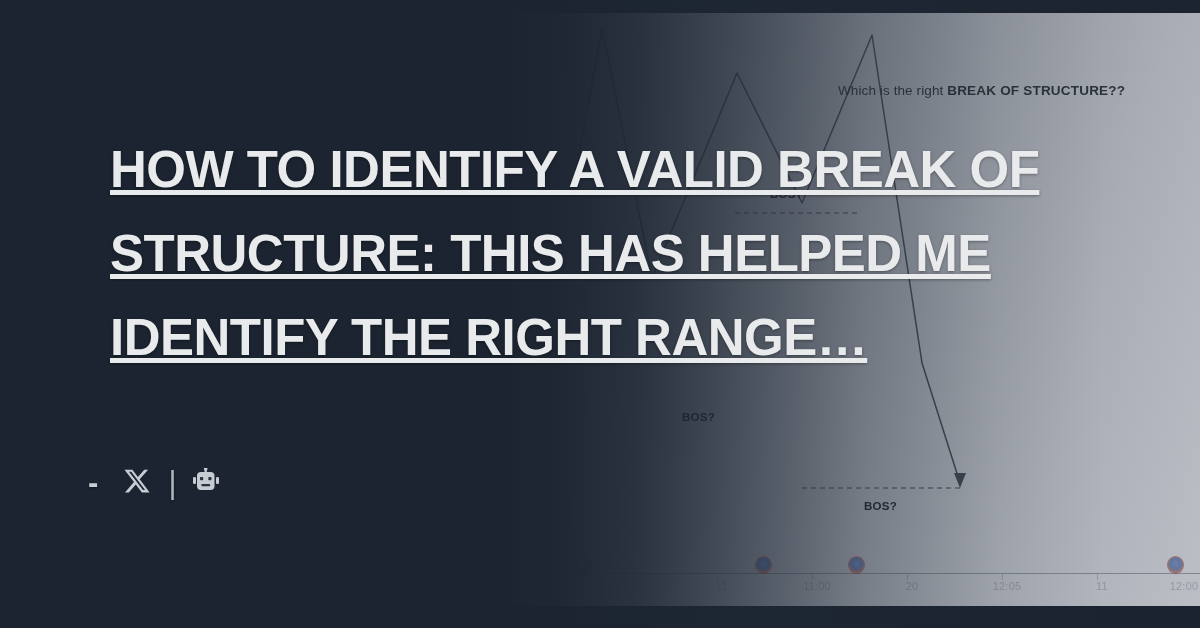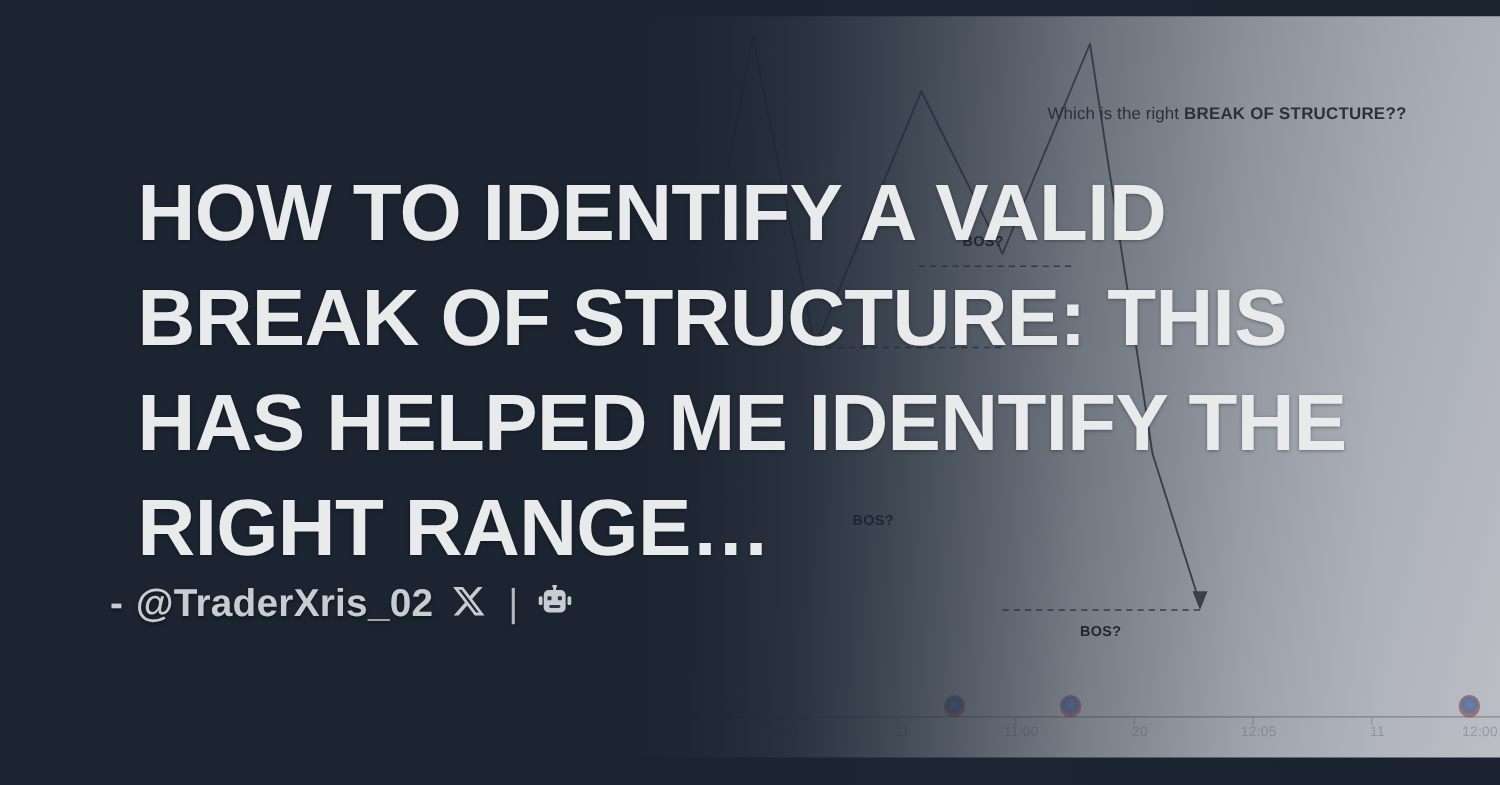--- a/index.html
+++ b/index.html
@@ -137,26 +137,27 @@
   
   #foreground {
     position: absolute;
     inset: 0;
   }
   #headline {
     position: absolute;
     left: 110px;
     top: 128px;
     width: 990px;
-    font-size: 64px;
+    font-size: 51px;
     line-height: 84px;
     font-weight: 700;
     color: #e8eaec;
     letter-spacing: -.5px;
     text-shadow: 0 1px 3px rgba(0,0,0,.35);
+    text-decoration: underline;
   }
   #attribution {
     position: absolute;
     left: 88px;
     top: 465px;
     display: flex;
     align-items: center;
     font-size: 31px;
     font-weight: 700;
     color: #c7ccd2;
@@ -240,21 +241,20 @@
   </div>
 
   <div id="overlay"></div>
 
   <div id="foreground">
 
     <div id="headline">HOW TO IDENTIFY A VALID BREAK OF STRUCTURE: THIS HAS HELPED ME IDENTIFY THE RIGHT RANGE…</div>
 
     <div id="attribution">
       <span class="dash">-</span>
-      <span>@TraderXris_02</span>
 
       <span id="x-logo">
         <svg width="28" height="28" viewBox="0 0 24 24" aria-hidden="true">
           <path d="M18.244 2.25h3.308l-7.227 8.26 8.502 11.24H16.17l-5.214-6.817L4.99 21.75H1.68l7.73-8.835L1.254 2.25H8.08l4.713 6.231zm-1.161 17.52h1.833L7.084 4.126H5.117z" fill="#c7ccd2"></path>
         </svg>
       </span>
 
       <span id="pipe">|</span>
 
       <span id="bot-icon">

